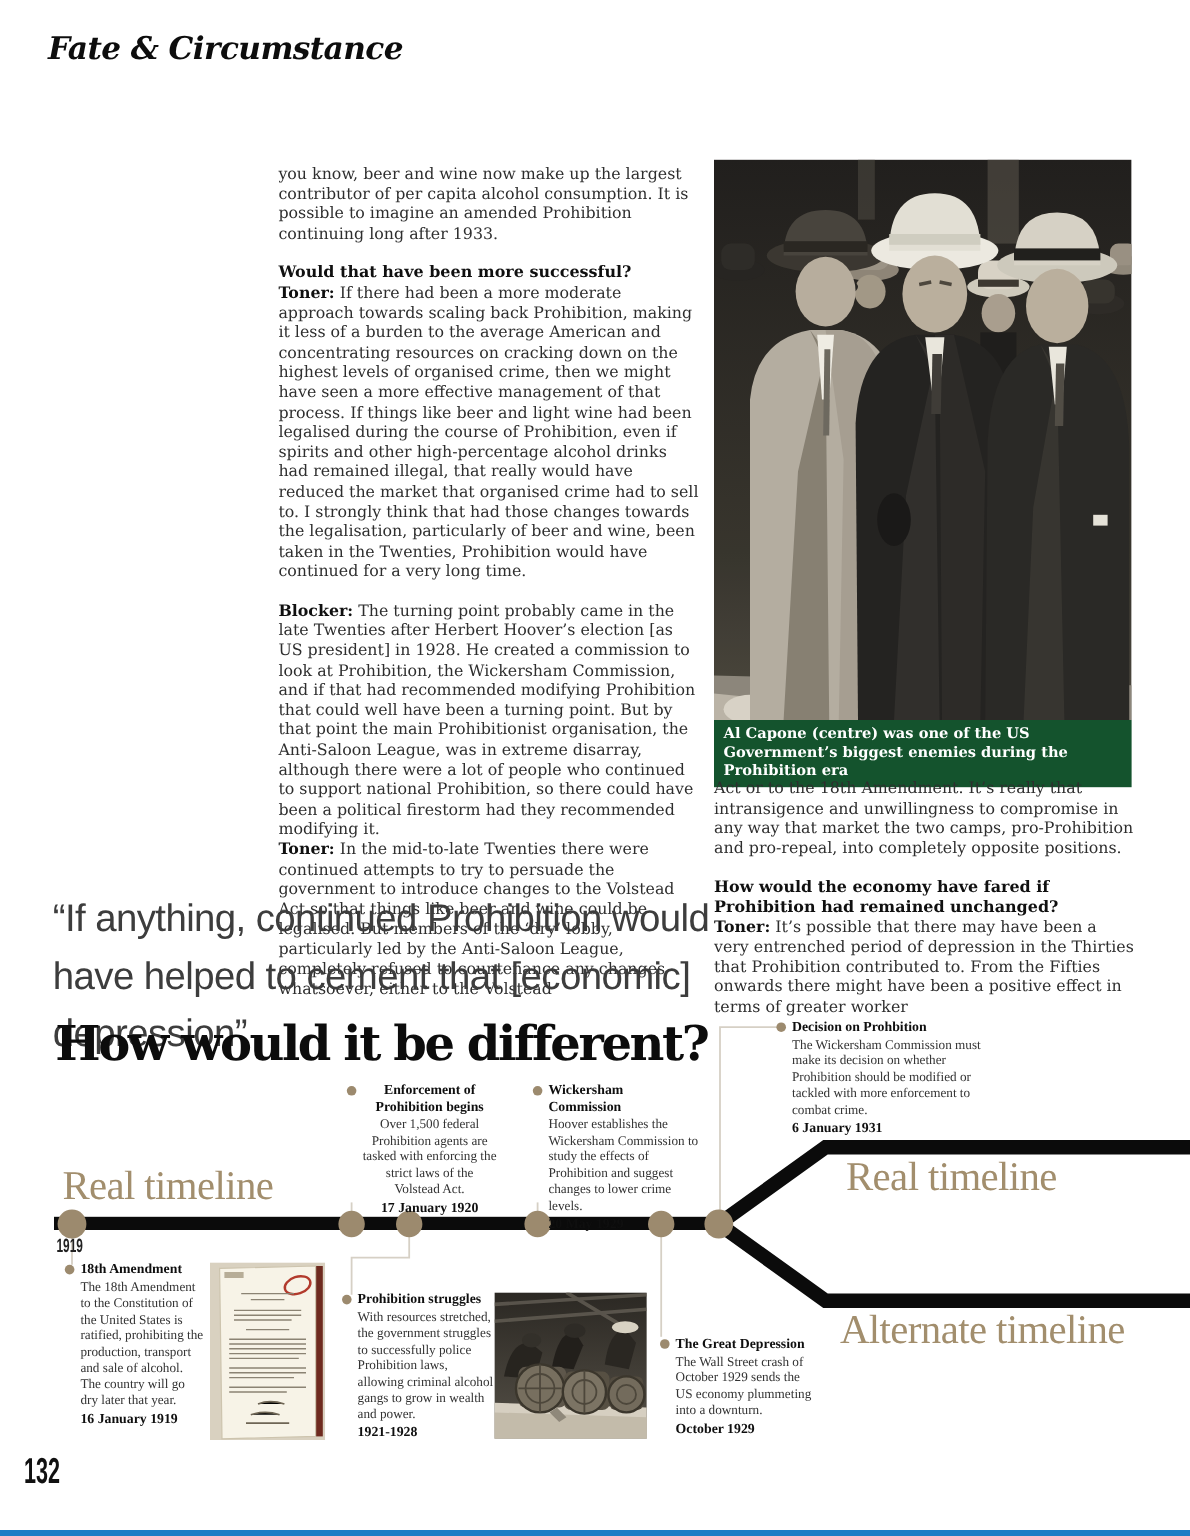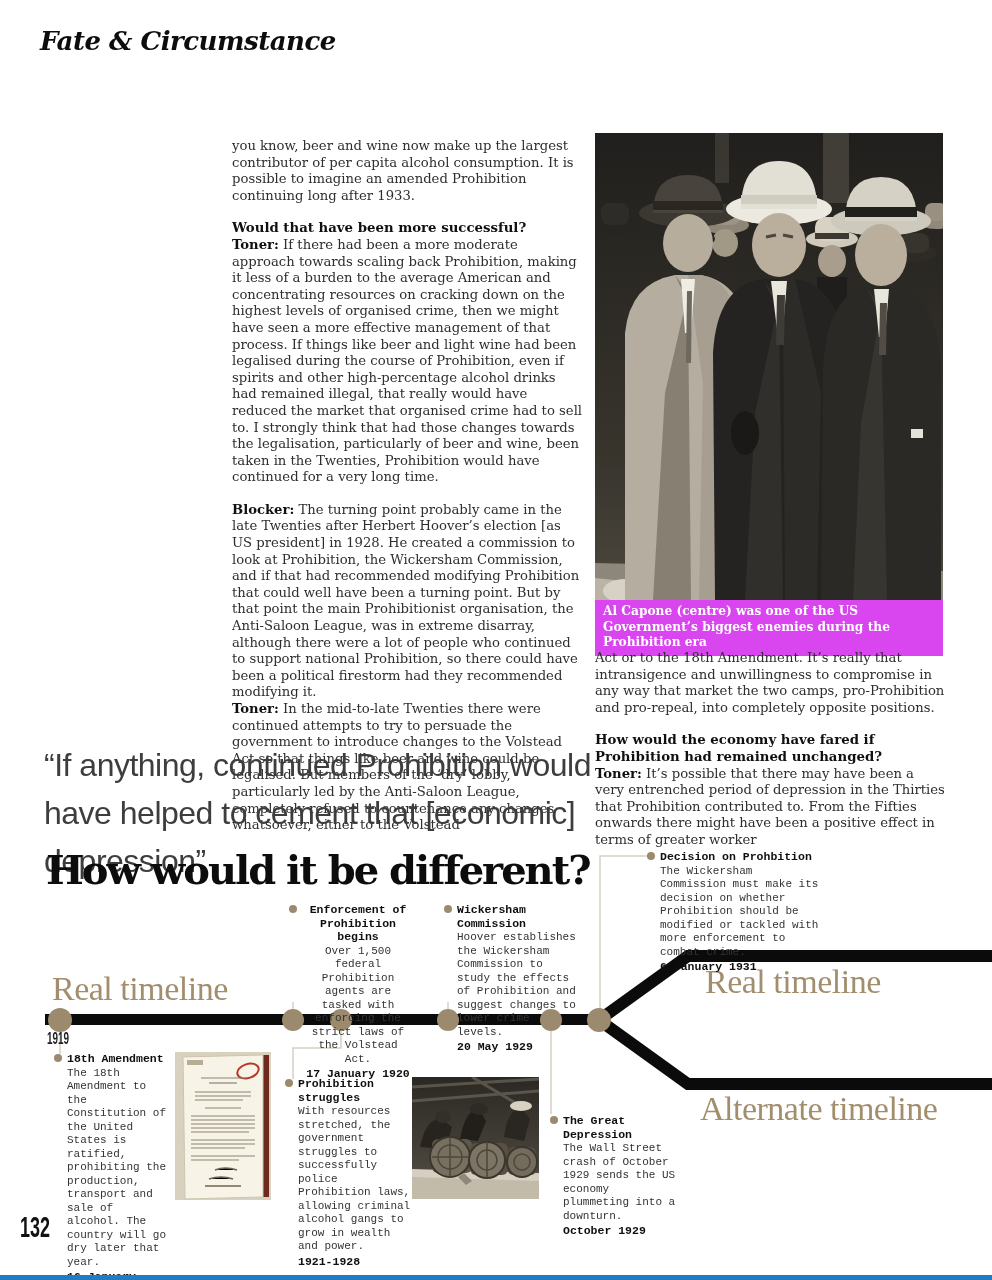--- a/index.html
+++ b/index.html
@@ -16,21 +16,21 @@
   
   .col{position:absolute;font-size:13.2px;line-height:16.6px;color:#2e2e2e;}
   .col p{margin:0 0 0;}
   .col p.gap-after{margin-bottom:16px;}
   .qhead{font-weight:bold;color:#101010;margin:0;font-size:13.3px;line-height:16.6px;}
   .speaker{font-weight:bold;color:#101010;}
   
   .capone{position:absolute;left:595px;top:133px;width:348px;}
   .capone svg{display:block;}
   .photo-caption{
-    background:#d946ef;color:#ffffff;font-family:"DejaVu Serif", serif;
+    background:#14532d;color:#ffffff;font-family:"DejaVu Serif", serif;
     font-weight:bold;font-size:12.2px;line-height:15.5px;padding:4px 8px 5px;
   }
   
   .pull-quote{
     position:absolute;left:44px;top:741px;width:552px;
     font-family:Liberation Sans, sans-serif;font-size:32px;line-height:48px;
     color:#3d3d3d;letter-spacing:-0.5px;
   }
   
   .big-headline{
@@ -43,21 +43,21 @@
   .tl-label{
     position:absolute;font-family:"Liberation Serif", serif;
     color:#a28e6d;font-size:34px;letter-spacing:-0.5px;
   }
   .tl-year{
     position:absolute;left:47px;top:1030px;font-family:"Liberation Sans", sans-serif;
     font-weight:600;font-size:16px;color:#222;
     transform:scaleX(0.62);transform-origin:left top;
   }
   .tl-event{
-    position:absolute;font-family:Liberation Mono, monospace;color:#333333;
+    position:absolute;font-family:Liberation Serif, serif;color:#333333;
   }
   .tl-bullet{
     position:absolute;left:-13px;top:2px;width:8px;height:8px;border-radius:50%;
     background:#9c8a6e;
   }
   .tl-title{font-weight:bold;color:#0f0f0f;font-size:11.5px;line-height:13.5px;margin-bottom:1px;}
   .tl-body{font-size:11px;line-height:13.5px;}
   .tl-date{font-weight:bold;color:#0f0f0f;font-size:11.5px;line-height:14px;margin-top:1px;}
   .tl-photo{position:absolute;}
   

